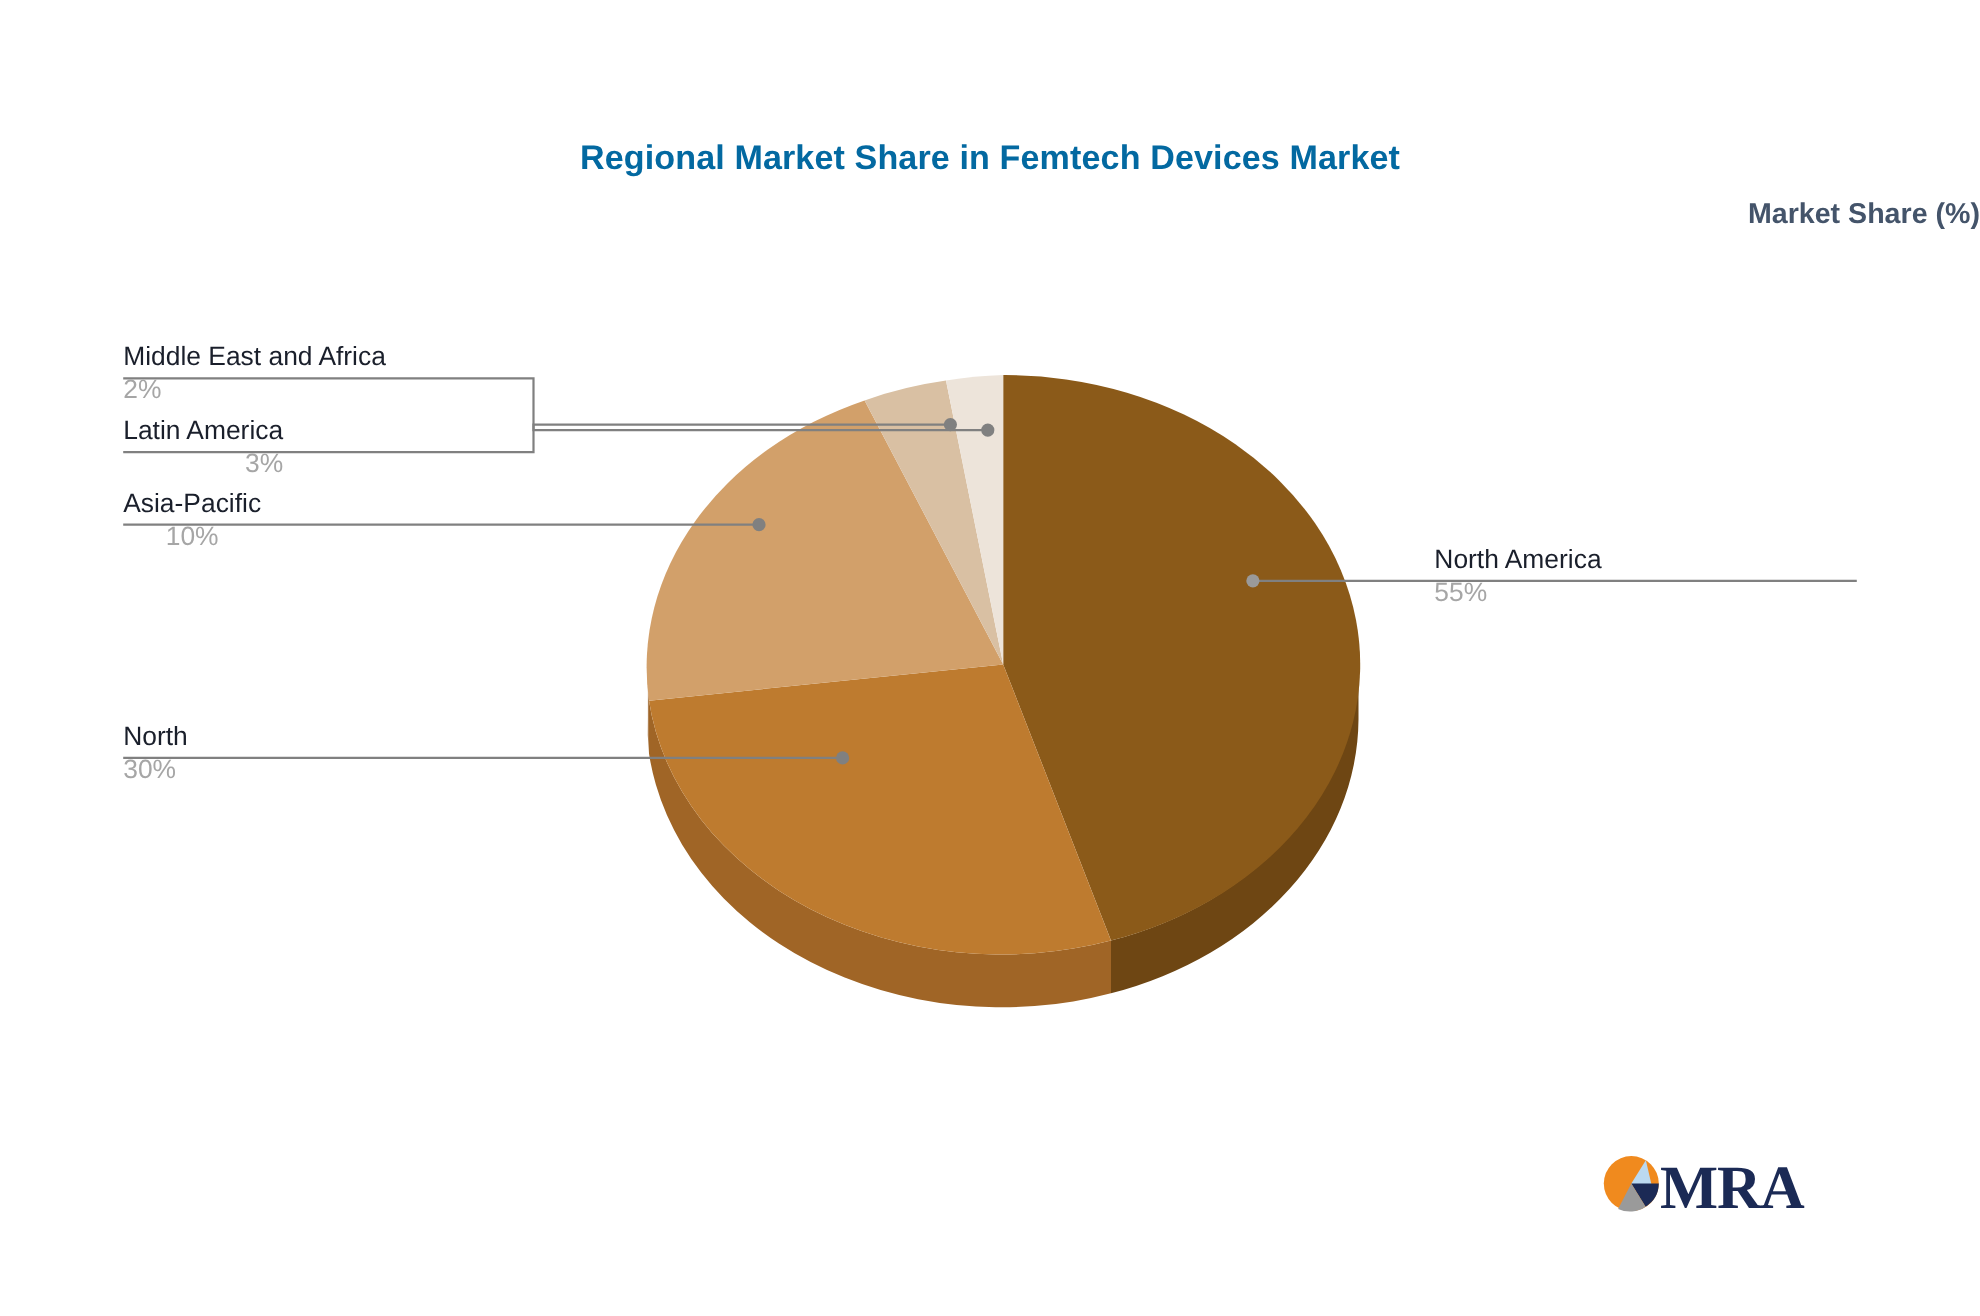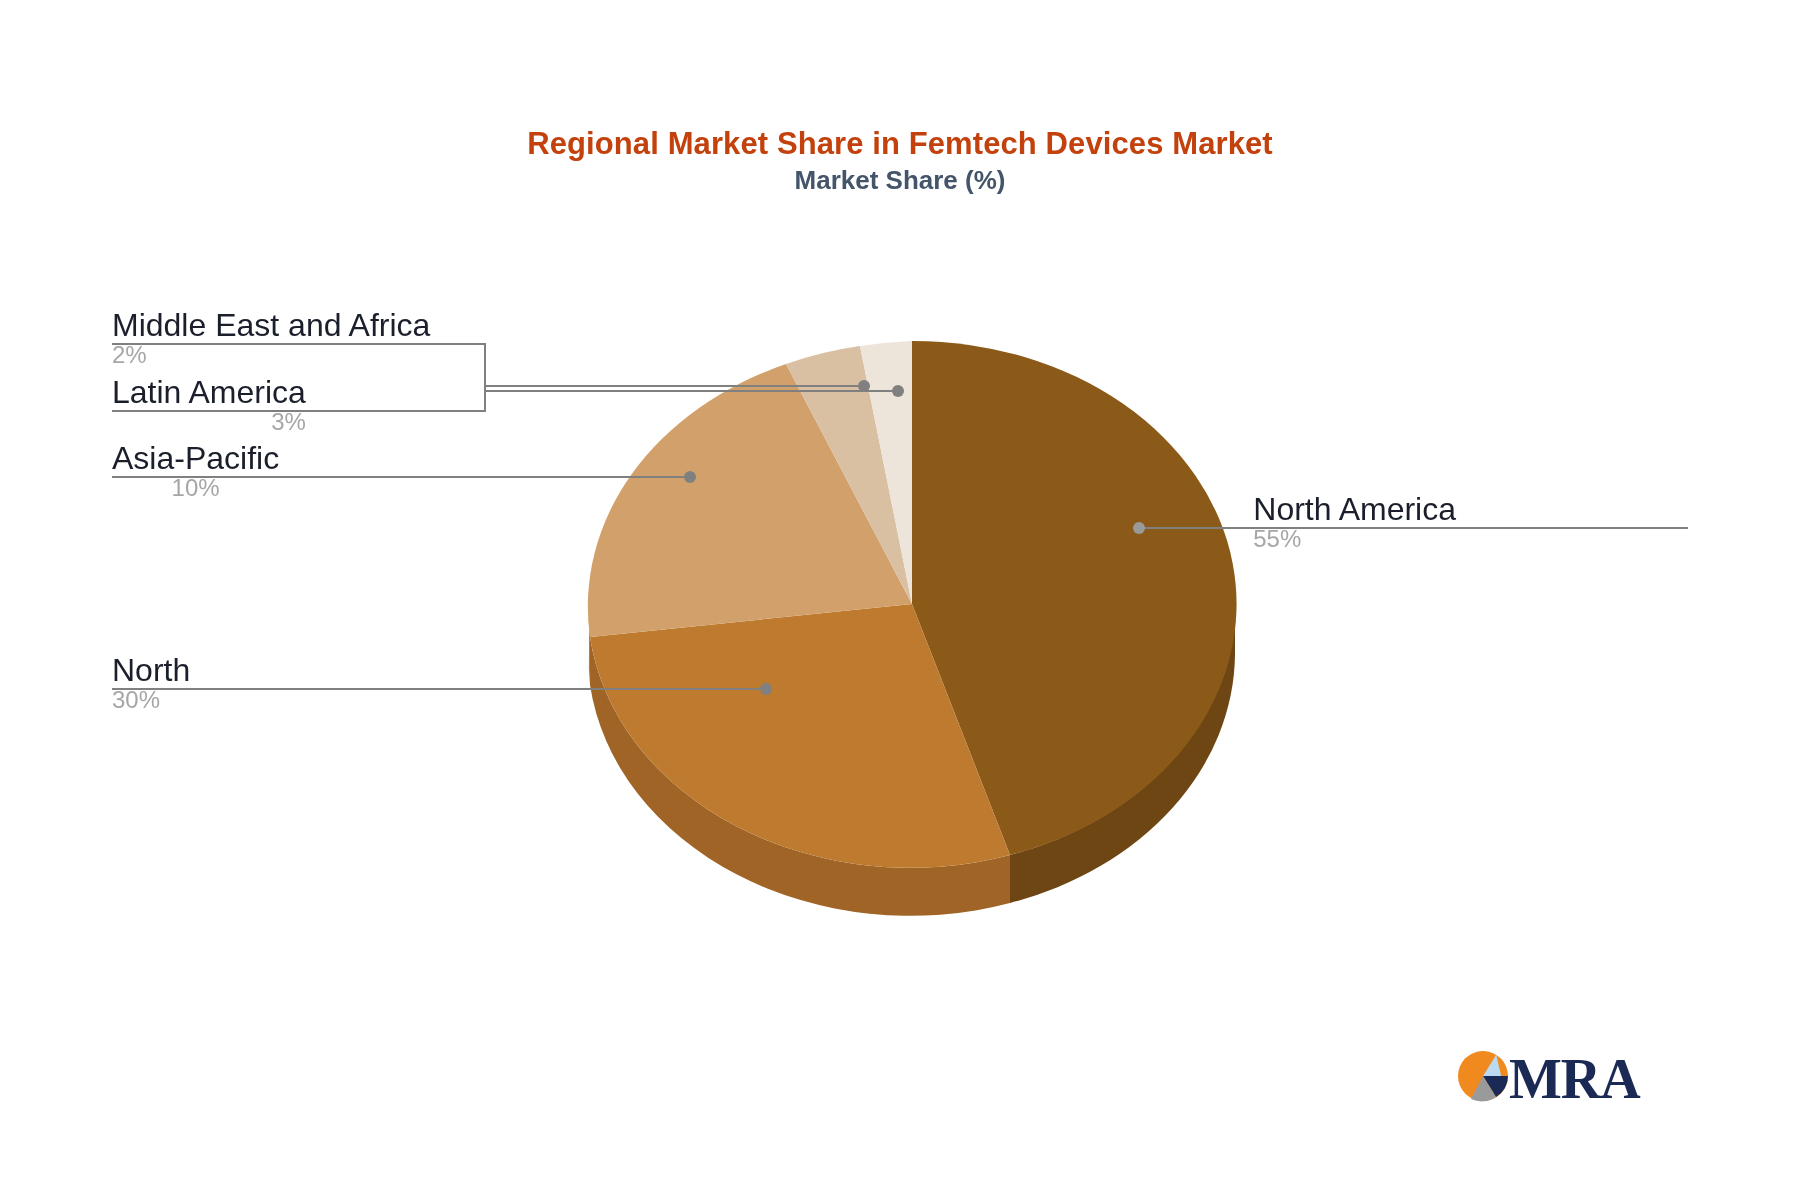--- a/index.html
+++ b/index.html
@@ -28,39 +28,40 @@
     position: absolute;
     top: 125px;
     left: 0;
     width: 1800px;
     text-align: center;
     pointer-events: none;
   }
   .chart-title {
     font-size: 31px;
     font-weight: bold;
-    color: #c2410c;
+    color: #0369a1;
     letter-spacing: 0.1px;
     line-height: 1.25;
   }
   .chart-subtitle {
-    margin-top: 0;
+    margin-top: 14px;
     font-size: 26px;
     font-weight: bold;
     color: #44546a;
     line-height: 1.25;
+    text-align: right;
   }
 
   
   .callout {
     position: absolute;
     white-space: nowrap;
   }
   .callout .cat {
-    font-size: 32px;
+    font-size: 24px;
     color: #1a1f2b;
     line-height: 30px;
     display: block;
   }
   .callout .val {
     font-size: 24px;
     color: #a6a6a6;
     line-height: 30px;
     display: block;
   }

